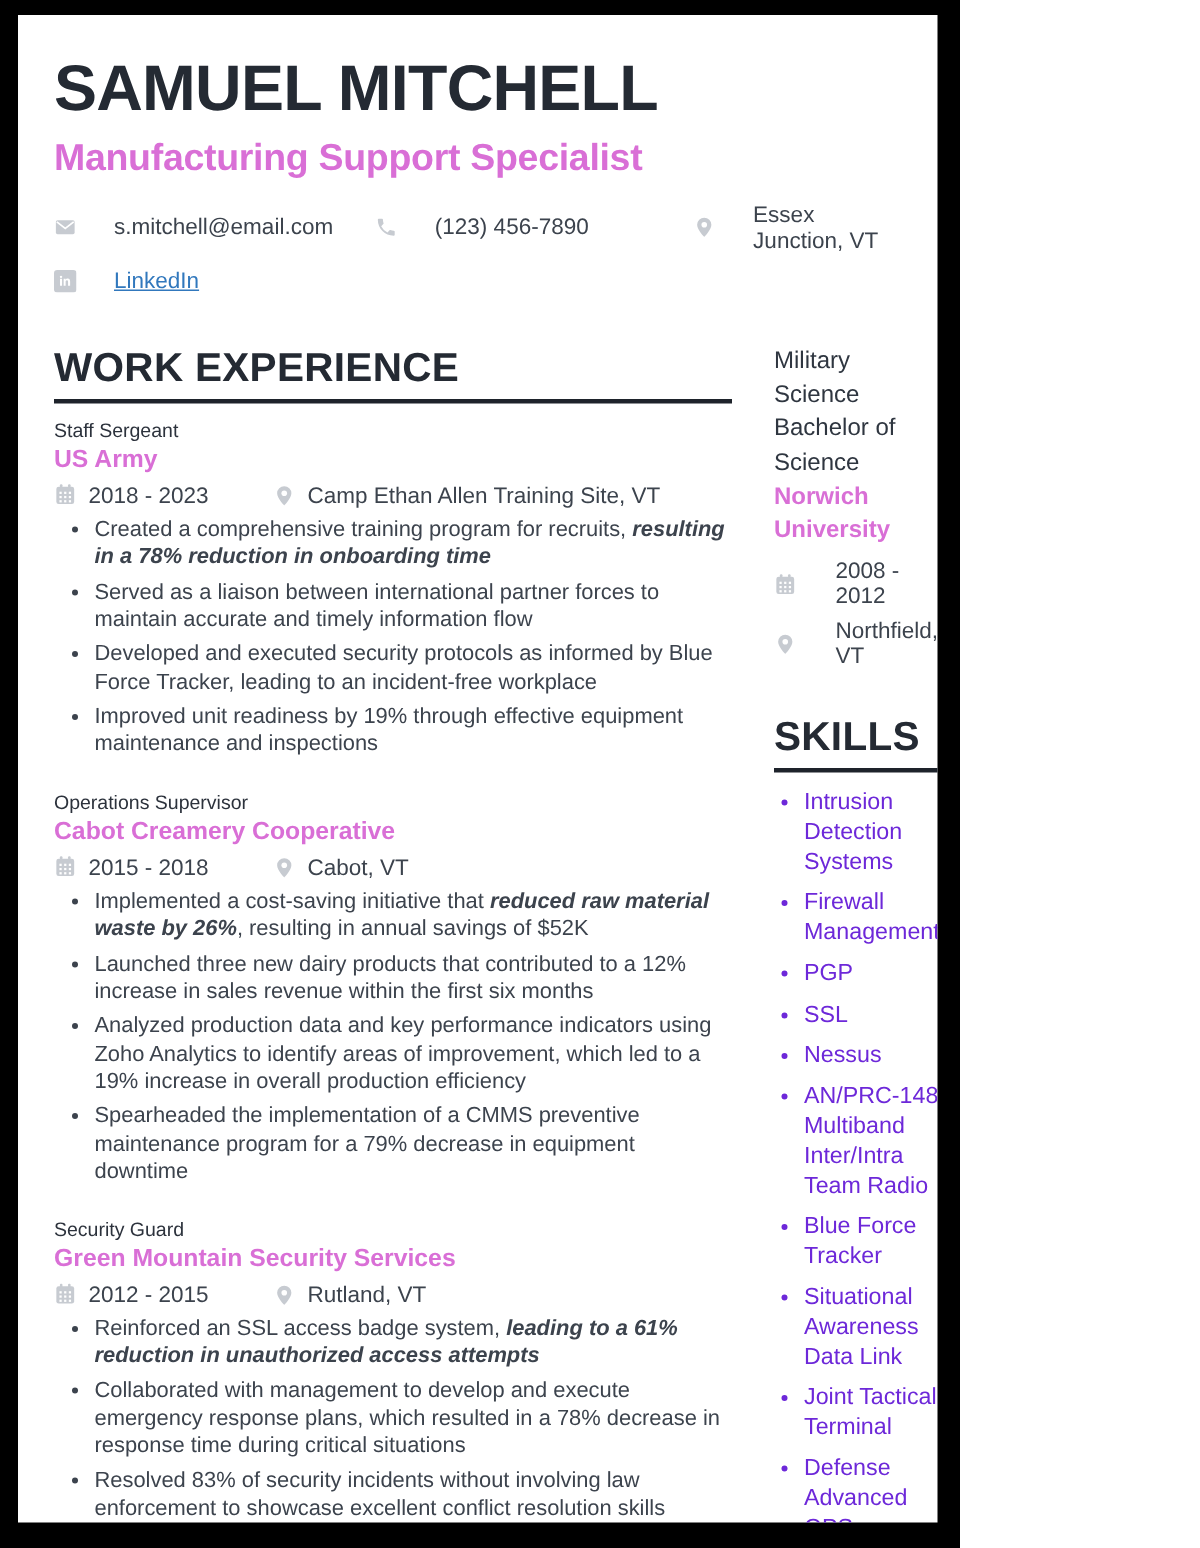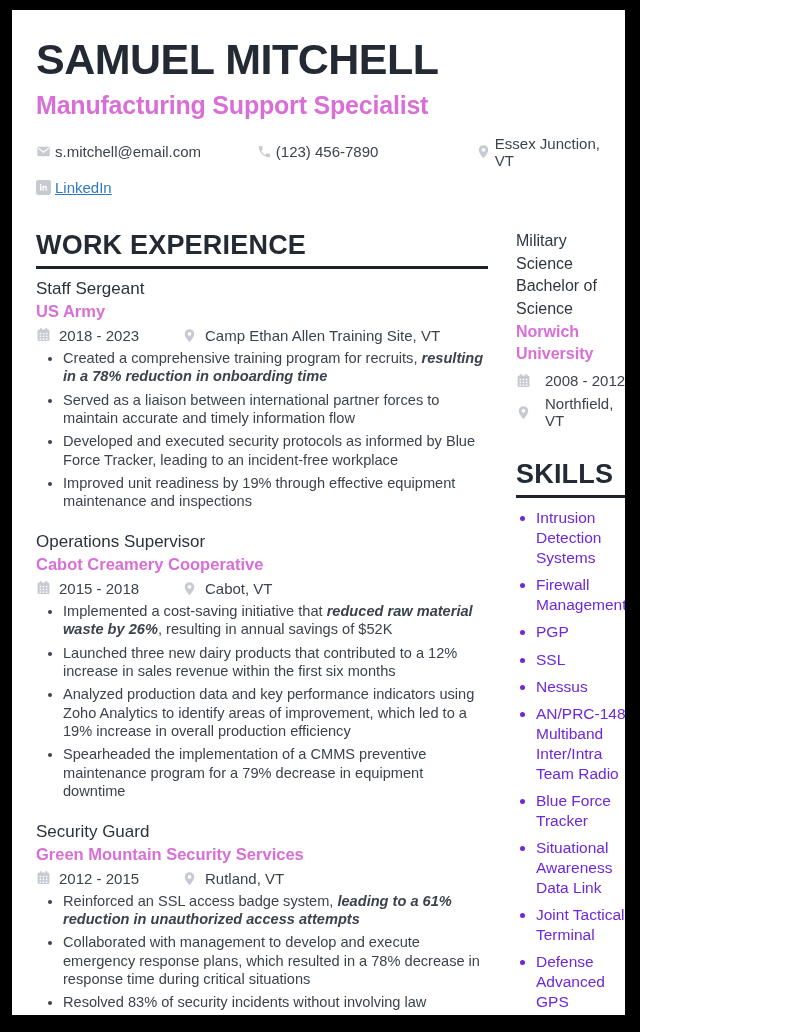--- a/index.html
+++ b/index.html
@@ -21,48 +21,48 @@
   .name {
     font-size: 43px; font-weight: 800; letter-spacing: -0.5px;
     color: #242a33; line-height: 1.02;
   }
   .job-headline {
     font-size: 25px; font-weight: 700; color: #d96fd6;
     margin-top: 9px; letter-spacing: -0.2px;
   }
   .contact-row { display: flex; align-items: center; margin-top: 15px; }
   .contact-row.second { margin-top: 10px; }
-  .contact-item { display: flex; align-items: center; gap: 4px; font-size: 15px; color: #3c434d; }
+  .contact-item { display: flex; align-items: center; gap: 25px; font-size: 15px; color: #3c434d; }
   .contact-item.c1 { width: 252px; }
   .contact-item.c2 { width: 250px; }
   .icn { display: inline-flex; width: 15px; height: 15px; flex: 0 0 auto; }
   .icn svg { width: 100%; height: 100%; }
   a.link { color: #3178bd; text-decoration: underline; }
   
   .columns { display: flex; gap: 28px; margin-top: 34px; }
   .col-left { width: 452px; flex: 0 0 auto; }
   .col-right { flex: 1 1 auto; }
   .section-heading {
     font-size: 27px; font-weight: 700; color: #242a33; letter-spacing: 0.2px;
     border-bottom: 3px solid #1e232b; padding-bottom: 5px; margin-bottom: 10px;
   }
   
   .job { margin-bottom: 21px; }
-  .job-title { font-size: 17px; font-weight: 400; color: #2c323c; margin-bottom: 3px; }
+  .job-title { font-size: 13px; font-weight: 400; color: #2c323c; margin-bottom: 3px; }
   .job-company { font-size: 16.5px; font-weight: 700; color: #d96fd6; margin-bottom: 6px; }
   .meta-row { display: flex; align-items: center; font-size: 15px; color: #3c434d; margin-bottom: 5px; }
   .meta-date { display: flex; gap: 8px; width: 146px; }
   .meta-loc { display: flex; align-items: center; gap: 8px; }
   ul.bullets { margin: 0; padding-left: 27px; list-style: disc; }
   ul.bullets li { font-size: 14.6px; line-height: 1.26; color: #3c434d; margin-bottom: 5px; }
   ul.bullets li em.emph { font-weight: 700; font-style: italic; }
   
   .edu-line { font-size: 16px; line-height: 1.42; color: #2f3640; }
   .edu-school { font-size: 16px; font-weight: 700; color: #d96fd6; line-height: 1.42; }
-  .edu-meta { display: flex; align-items: center; gap: 14px; font-size: 15px; color: #3c434d; margin-top: 6px; }
+  .edu-meta { display: flex; align-items: center; gap: 26px; font-size: 15px; color: #3c434d; margin-top: 6px; }
   
   .skills-block { margin-top: 30px; }
   ul.skill-list { margin: 2px 0 0 0; padding-left: 20px; list-style: disc; }
   ul.skill-list li { font-size: 15.5px; line-height: 1.28; color: #6d28d9; margin-bottom: 7.5px; }
 </style>
 </head>
 <body>
 
 <div class="page">
 

